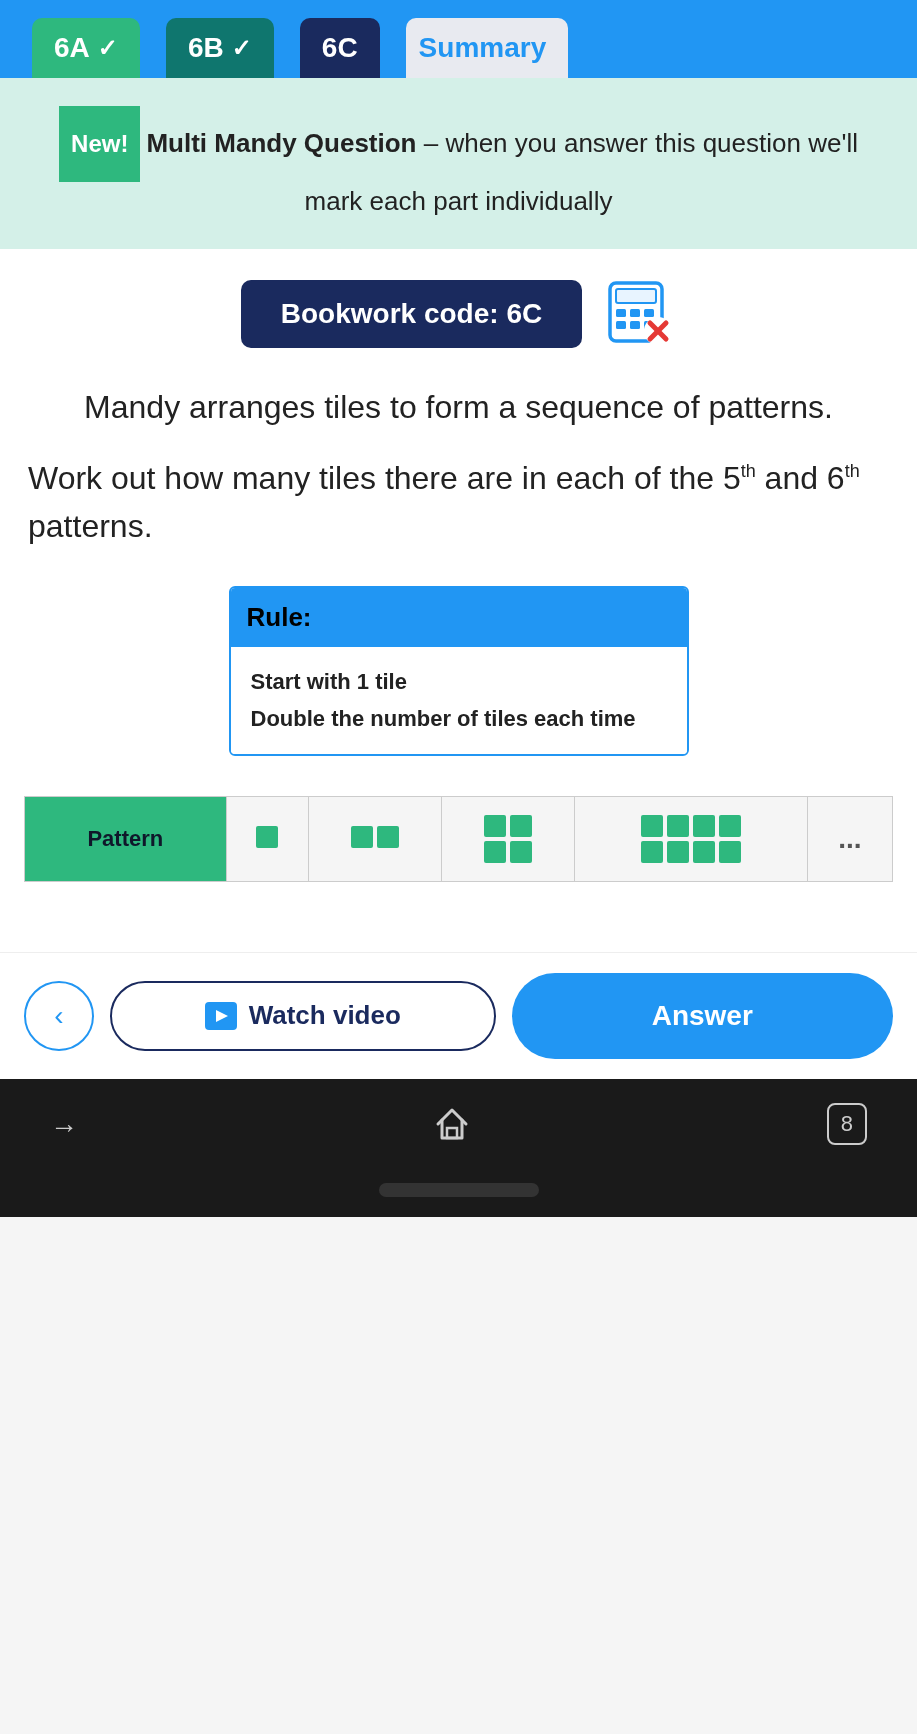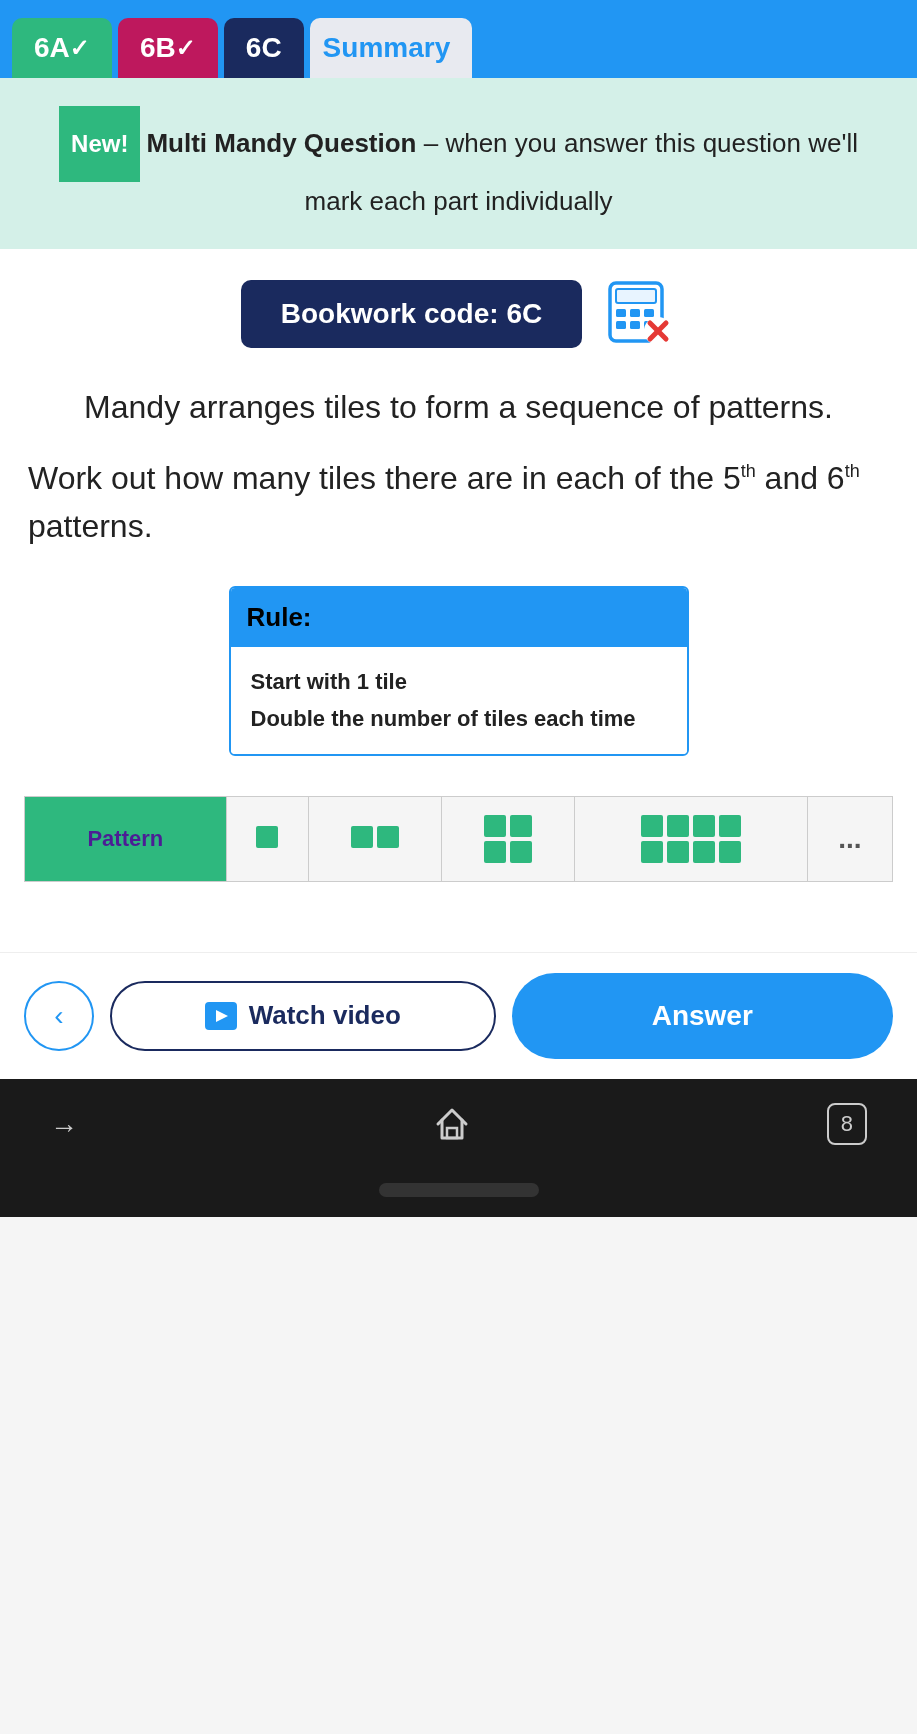--- a/index.html
+++ b/index.html
@@ -24,34 +24,35 @@
       align-items: stretch;
       background: #2196F3;
       padding: 10px 12px 0 12px;
       gap: 6px;
     }
 
     .tab {
       display: flex;
       align-items: center;
       justify-content: center;
-      gap: 0;
+      gap: 8px;
       padding: 14px 22px;
       border-radius: 10px 10px 0 0;
       font-size: 28px;
       font-weight: 700;
       cursor: pointer;
+      margin-left: 20px;
     }
 
     .tab-6a {
       background: #2eb87e;
       color: white;
     }
     .tab-6b {
-      background: #be185d;
+      background: #0f766e;
       color: white;
     }
     .tab-6c {
       background: #1a2a5e;
       color: white;
       justify-content: flex-end;
     }
     .tab-summary {
       background: #e8eaf0;
       color: #2196F3;
@@ -193,21 +194,21 @@
     .header-row td:first-child {
       background: #2eb87e;
       color: white;
       font-size: 22px;
       font-weight: 700;
       padding: 18px 14px;
     }
 
     .pattern-row td:first-child {
       background: #2eb87e;
-      color: #4c1d95;
+      color: #0f172a;
       font-size: 22px;
       font-weight: 700;
       padding: 18px 14px;
     }
 
     .pattern-row td {
       background: #f5f5f5;
       padding: 18px 10px;
       vertical-align: middle;
     }

